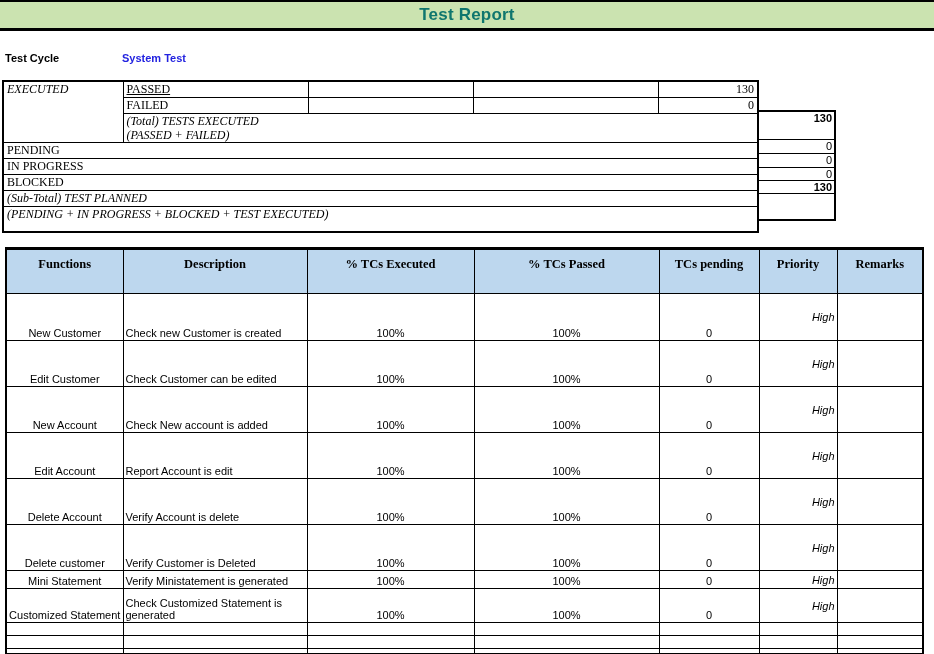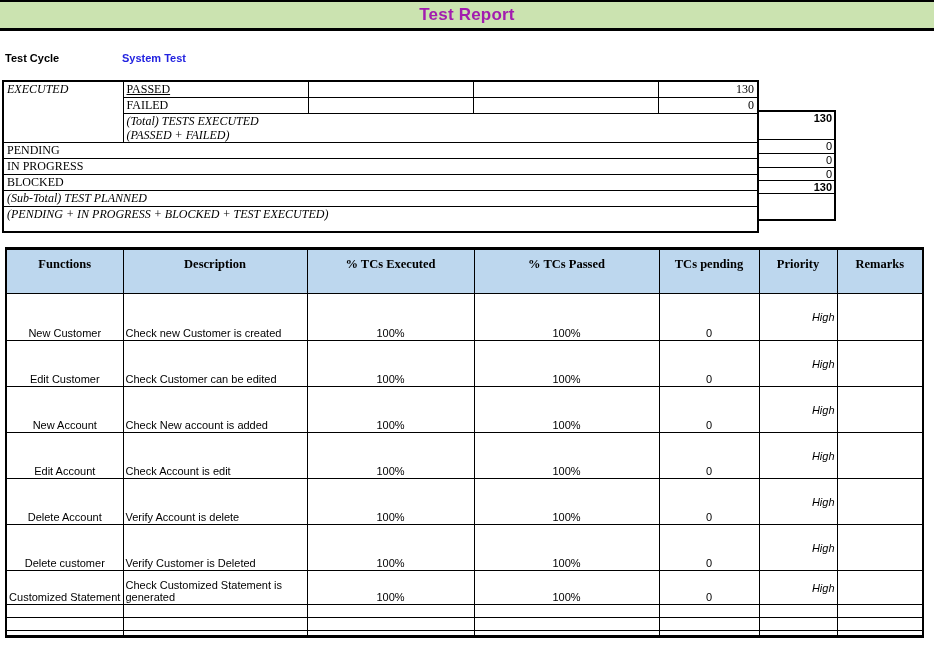--- a/index.html
+++ b/index.html
@@ -3,21 +3,21 @@
 <meta charset="utf-8">
 <style>
   html,body{margin:0;padding:0;background:#fff;}
   .canvas{position:relative;width:934px;height:654px;background:#ffffff;
           font-family:"Liberation Sans",sans-serif;overflow:hidden;}
 
   
   .title-bar{position:absolute;left:0;top:0;width:934px;height:26px;
              background:#cbe3b0;border-top:2px solid #000;border-bottom:3px solid #000;
              display:flex;align-items:center;justify-content:center;}
-  .title-bar span{font-size:17px;font-weight:bold;color:#a21caf;letter-spacing:.2px;}
+  .title-bar span{font-size:17px;font-weight:bold;color:#0f766e;letter-spacing:.2px;}
 
   
   .tc-label{position:absolute;left:5px;top:52px;font-size:11px;font-weight:bold;color:#000;}
   .tc-value{position:absolute;left:122px;top:52px;font-size:11px;font-weight:bold;color:#2323e0;}
 
   
   table{border-collapse:collapse;table-layout:fixed;}
   .sum-left{position:absolute;left:2px;top:80px;}
   .sum-left table{width:755px;border:2px solid #000;}
   .sum-left td{border:1px solid #000;padding:0 3px;font-family:"Liberation Serif",serif;
@@ -184,39 +184,48 @@
         <td class="fn">New Account</td>
         <td class="desc">Check New account is added</td>
         <td class="pct">100%</td>
         <td class="pct">100%</td>
         <td class="pend">0</td>
         <td class="prio">High</td>
         <td class="rem"></td>
       </tr>
       <tr style="height:46px">
         <td class="fn">Edit Account</td>
-        <td class="desc">Check Account is edit</td>
+        <td class="desc">Report Account is edit</td>
         <td class="pct">100%</td>
         <td class="pct">100%</td>
         <td class="pend">0</td>
         <td class="prio">High</td>
         <td class="rem"></td>
       </tr>
       <tr style="height:46px">
         <td class="fn">Delete Account</td>
         <td class="desc">Verify Account is delete</td>
         <td class="pct">100%</td>
         <td class="pct">100%</td>
         <td class="pend">0</td>
         <td class="prio">High</td>
         <td class="rem"></td>
       </tr>
       <tr style="height:46px">
         <td class="fn">Delete customer</td>
         <td class="desc">Verify Customer is Deleted</td>
+        <td class="pct">100%</td>
+        <td class="pct">100%</td>
+        <td class="pend">0</td>
+        <td class="prio">High</td>
+        <td class="rem"></td>
+      </tr>
+      <tr style="height:18px">
+        <td class="fn">Mini Statement</td>
+        <td class="desc">Verify Ministatement is generated</td>
         <td class="pct">100%</td>
         <td class="pct">100%</td>
         <td class="pend">0</td>
         <td class="prio">High</td>
         <td class="rem"></td>
       </tr>
       <tr style="height:34px">
         <td class="fn">Customized Statement</td>
         <td class="desc">Check Customized Statement is generated</td>
         <td class="pct">100%</td>

